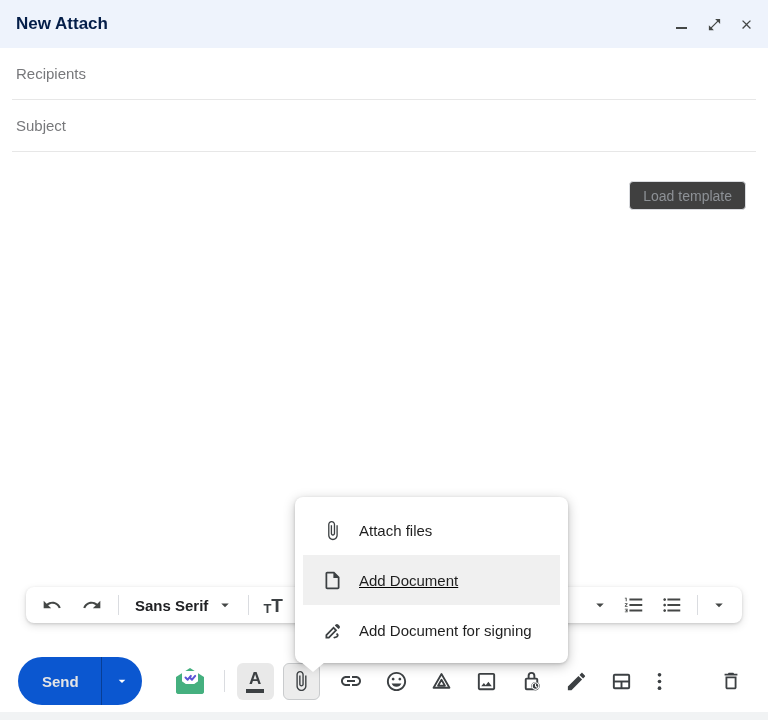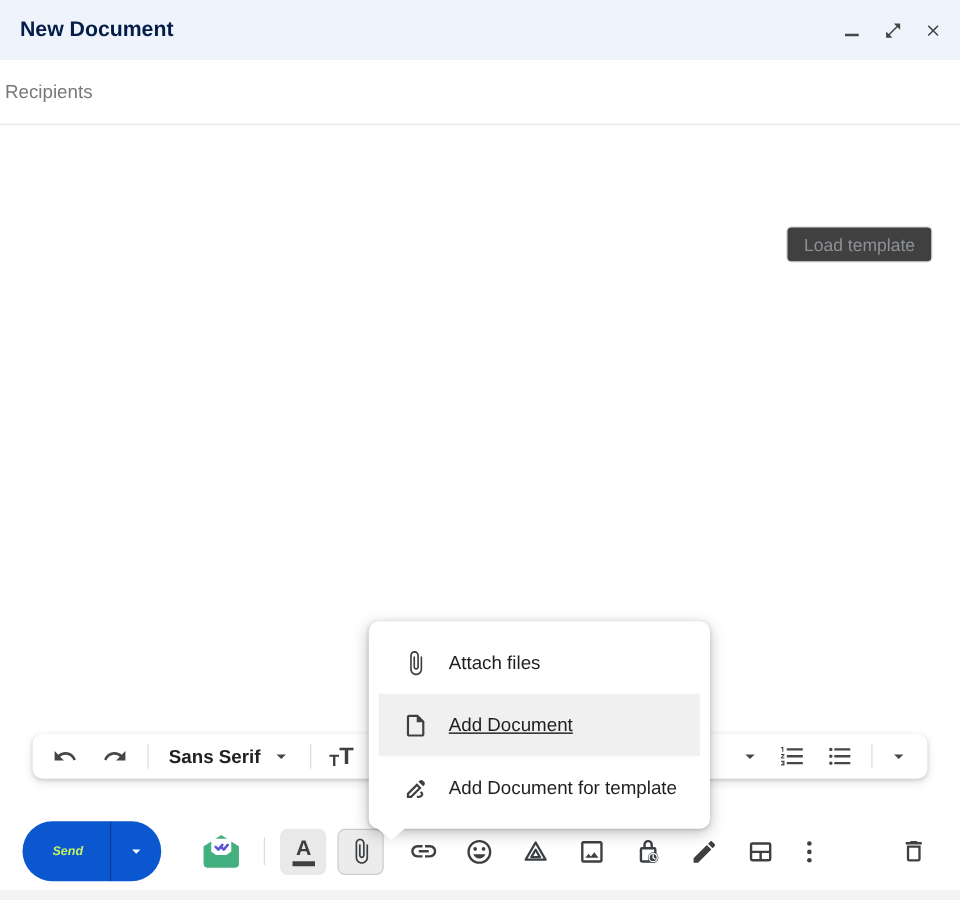--- a/index.html
+++ b/index.html
@@ -8,21 +8,21 @@
   .compose { position:relative; width:768px; height:720px; background:#fff; overflow:hidden; }
 
   
   .header { height:48px; background:#eef3fc; display:flex; align-items:center; padding:0 14px 0 16px; }
   .header .title { font-size:17px; font-weight:bold; color:#041e49; }
   .win-controls { margin-left:auto; display:flex; align-items:center; gap:16px; }
   .win-btn { width:16px; height:16px; display:flex; align-items:center; justify-content:center; cursor:pointer; color:#444746; }
   .win-btn svg { display:block; }
 
   
-  .field-row { margin:0 0; border-bottom:1px solid #e7e7e7; }
+  .field-row { margin:0 12px; border-bottom:1px solid #e7e7e7; }
   .field-row input { width:100%; height:51px; border:none; outline:none; font-size:15px; color:#202124; padding:0 4px; background:transparent; font-family:"Liberation Sans",sans-serif; }
   .field-row input::placeholder { color:#77787b; opacity:1; }
 
   
   .load-template { position:absolute; top:181px; right:22px; height:29px; padding:0 13px; background:#404040; border:1px solid #dadce0; border-radius:4px; font-size:14px; color:#8d9196; cursor:pointer; font-family:"Liberation Sans",sans-serif; }
 
   
   .fmt-toolbar { position:absolute; left:10px; top:587px; width:716px; height:36px; background:#fff; border-radius:8px;
     box-shadow:0 1px 3px rgba(0,0,0,.14), 0 3px 8px rgba(0,0,0,.12); display:flex; align-items:center; padding:0 14px 0 16px; z-index:5;margin-left:16px; }
   .fmt-btn { display:flex; align-items:center; justify-content:center; color:#444746; cursor:pointer; }
@@ -41,41 +41,41 @@
   .menu-item { height:50px; display:flex; align-items:center; padding:0 16px 0 18px; cursor:pointer; }
   .menu-item:first-child { border-radius:8px 8px 0 0; }
   .menu-item:last-child { border-radius:0 0 8px 8px; }
   .menu-item.highlighted { background:#f0f0f0;text-decoration:underline; }
   .menu-item .mi-icon { width:22px; height:22px; margin-right:16px; color:#3c4043; display:flex; align-items:center; justify-content:center; }
   .menu-item .mi-label { font-size:15px; color:#1f1f1f; }
 
   
   .bottom-bar { position:absolute; left:0; top:655px; width:768px; height:52px; display:flex; align-items:center; padding-left:18px; }
   .send-split { height:48px; background:#0b57d0; border-radius:24px; display:flex; align-items:stretch; overflow:hidden; cursor:pointer; }
-  .send-main { padding:0 22px 0 24px; display:flex; align-items:center; color:#bef264; font-size:10px; font-weight:bold;font-style:italic; }
+  .send-main { padding:0 22px 0 24px; display:flex; align-items:center; color:#e5e5e5; font-size:15px; font-weight:bold; }
   .send-div { width:1px; background:rgba(0,0,0,.28); }
   .send-arrow { width:40px; display:flex; align-items:center; justify-content:center; color:#fff; }
   .mailtrack { margin-left:32px; cursor:pointer; display:flex; }
   .bb-sep { width:1px; height:22px; background:#dadce0; margin-left:18px; }
   .icon-toggle { width:37px; height:37px; border-radius:6px; display:flex; align-items:center; justify-content:center; color:#3c4043; cursor:pointer; }
   .icon-toggle.active-a { background:#e9e9e9; margin-left:12px; }
   .icon-toggle.active-clip { background:#ececec; border:1px solid #c9cbcd; margin-left:9px; }
   .bb-icon { width:27px; height:27px; margin-left:18px; display:flex; align-items:center; justify-content:center; color:#3c4043; cursor:pointer; }
   .a-glyph { position:relative; font-size:17px; font-weight:bold; color:#3c4043; line-height:1; padding-bottom:6px; }
   .a-glyph::after { content:""; position:absolute; left:-3px; right:-3px; bottom:0; height:4px; background:#3c4043; }
   .trash { margin-left:auto; margin-right:24px; }
   .bottom-strip { position:absolute; left:0; top:712px; width:768px; height:8px; background:#f1f3f4; }
 </style>
 </head>
 <body>
 
 <div class="compose">
 
   <div class="header">
-    <span class="title">New Document</span>
+    <span class="title">New Attach</span>
     <div class="win-controls">
       <span class="win-btn">
         <svg width="12" height="12" viewBox="0 0 12 12">
             <rect x="0" y="9" width="11" height="2" fill="currentColor"></rect>
           </svg>
       </span>
       <span class="win-btn">
         <svg width="15" height="15" viewBox="0 0 24 24" fill="currentColor">
             <path d="M21 11V3h-8l3.29 3.29-10 10L3 13v8h8l-3.29-3.29 10-10L21 11z"></path>
           </svg>
@@ -83,20 +83,23 @@
       <span class="win-btn">
         <svg width="15" height="15" viewBox="0 0 24 24" fill="currentColor">
             <path d="M19 6.41 17.59 5 12 10.59 6.41 5 5 6.41 10.59 12 5 17.59 6.41 19 12 13.41 17.59 19 19 17.59 13.41 12z"></path>
           </svg>
       </span>
     </div>
   </div>
 
   <div class="field-row">
     <input type="text" placeholder="Recipients" style="">
+  </div>
+  <div class="field-row">
+    <input type="text" placeholder="Subject" style="">
   </div>
 
   <div style="height:380px;"></div>
   <button class="load-template">Load template</button>
 
   <div class="fmt-toolbar">
     <span class="fmt-btn" style="margin-right:20px;">
       <svg width="20" height="20" viewBox="0 0 24 24" fill="currentColor">
           <path d="M12.5 8c-2.65 0-5.05.99-6.9 2.6L2 7v9h9l-3.62-3.62c1.39-1.16 3.16-1.88 5.12-1.88 3.54 0 6.55 2.31 7.6 5.5l2.37-.78C21.08 11.03 17.15 8 12.5 8z"></path>
         </svg>
@@ -158,21 +161,21 @@
           </svg>
       </span>
       <span class="mi-label">Add Document</span>
     </div>
     <div class="menu-item">
       <span class="mi-icon">
         <svg width="21" height="21" viewBox="0 0 24 24" fill="currentColor">
             <path d="M18.85 10.39l1.06-1.06c.78-.78.78-2.05 0-2.83L18.5 5.09c-.78-.78-2.05-.78-2.83 0l-1.06 1.06 4.24 4.24zm-4.24 1.42L7.41 19H6v-1.41l7.19-7.19 1.42 1.41zm-1.42-4.25L4 16.76V21h4.24l9.19-9.19-4.24-4.25zM19 17.5c0 2.19-2.54 3.5-5 3.5-.55 0-1-.45-1-1s.45-1 1-1c1.54 0 3-.73 3-1.5 0-.47-.48-.87-1.23-1.2l1.48-1.48c1.07.63 1.75 1.47 1.75 2.68z"></path>
           </svg>
       </span>
-      <span class="mi-label">Add Document for template</span>
+      <span class="mi-label">Add Document for signing</span>
     </div>
     <div class="tail"></div>
   </div>
 
   <div class="bottom-bar">
     <div class="send-split">
       <span class="send-main">Send</span>
       <span class="send-div"></span>
       <span class="send-arrow">
         <svg width="16" height="16" viewBox="0 0 24 24" fill="#fff">

